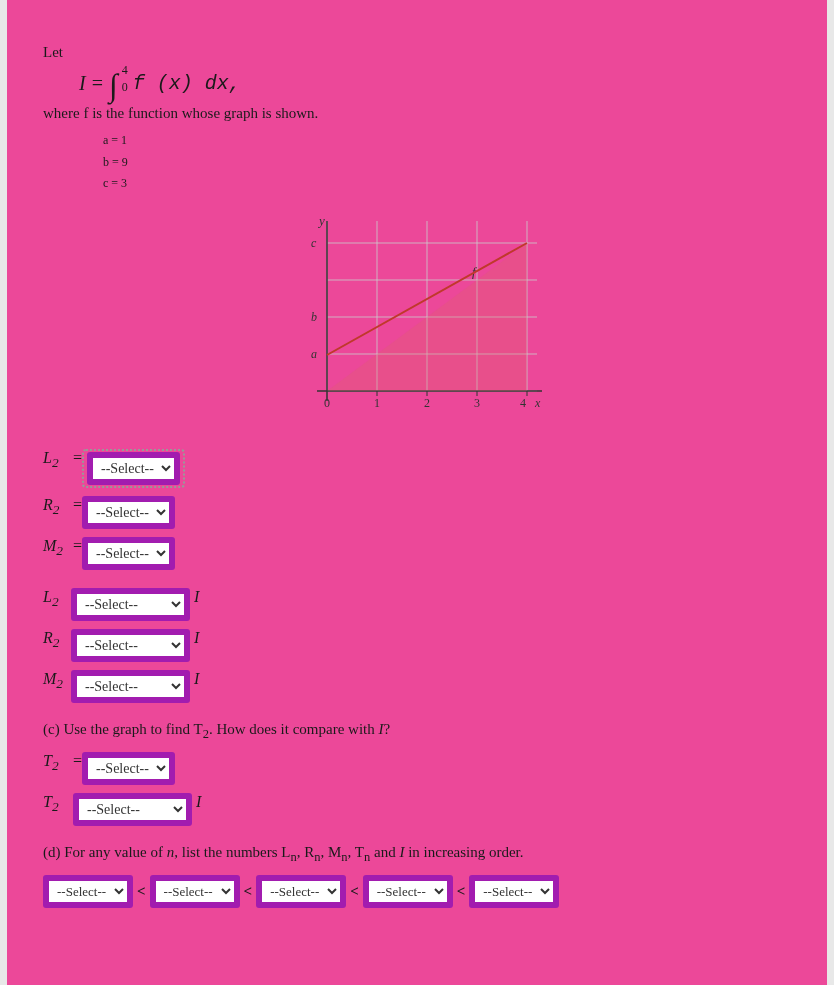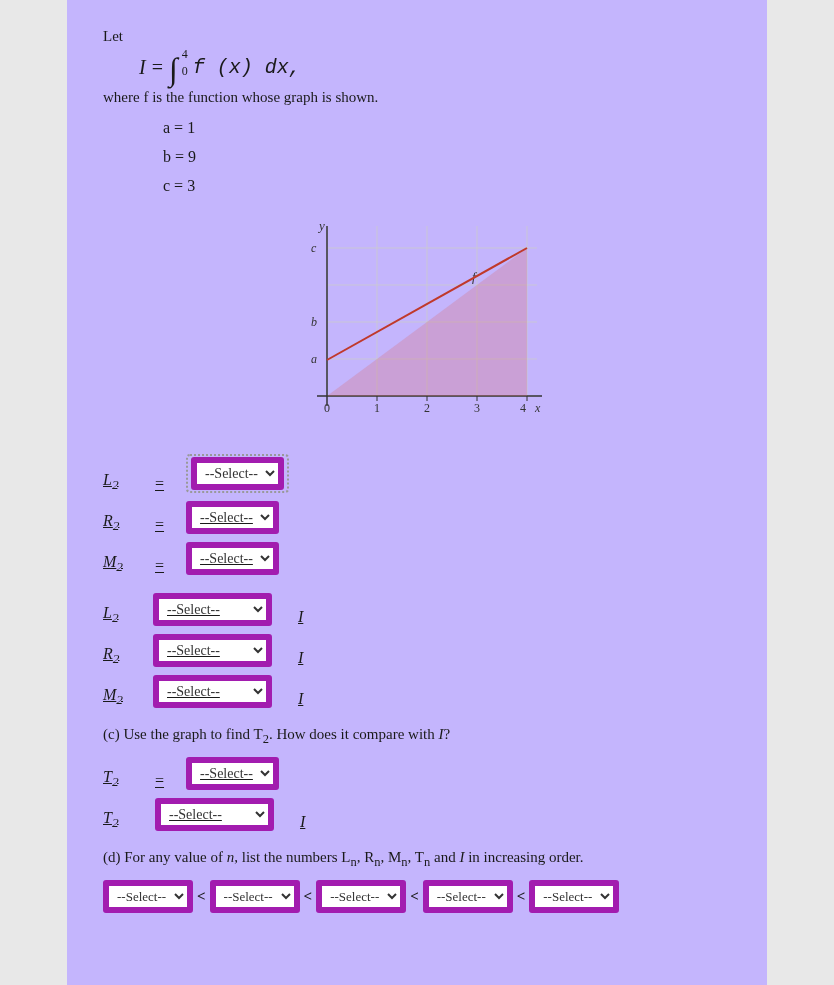--- a/index.html
+++ b/index.html
@@ -8,24 +8,24 @@
       font-family: 'Times New Roman', Times, serif;
       font-size: 16px;
       color: #1a1a1a;
       display: flex;
       justify-content: center;
       align-items: flex-start;
       min-height: 985px;
       padding: 0;
     }
     .page {
-      background: #c4b5fd;
-      width: 700px;
+      background: #ec4899;
+      width: 820px;
       min-height: 985px;
-      padding: 28px 36px 36px 36px;
+      padding: 44px 36px 36px 36px;
       position: relative;
     }
     .let-label {
       font-size: 15px;
       margin-bottom: 6px;
     }
     .integral-line {
       margin: 0 0 6px 36px;
       font-size: 20px;
       display: flex;
@@ -50,44 +50,43 @@
     .integral-upper { align-self: flex-end; margin-bottom: 2px; }
     .integral-lower { align-self: flex-start; }
     .where-line {
       font-size: 15px;
       margin-bottom: 8px;
     }
     .constants {
       margin-left: 60px;
       margin-bottom: 16px;
       line-height: 1.8;
-      font-size: 16px;
+      font-size: 12px;
     }
     .graph-area {
       display: flex;
       justify-content: center;
       margin-bottom: 18px;
     }
     svg.graph {
       display: block;
     }
     .section {
       margin-bottom: 18px;
     }
     .section-title {
       font-size: 15px;
       margin-bottom: 10px;
     }
     .row {
       display: flex;
-      align-items: flex-end;
+      align-items: flex-start;
       margin-bottom: 8px;
-      gap: 22px;
+      gap: 0;
       font-size: 16px;
-      text-decoration: underline;
     }
     .row-label {
       min-width: 30px;
       font-size: 16px;
     }
     select {
       appearance: auto;
       font-family: inherit;
       font-size: 14px;
       padding: 2px 4px;

